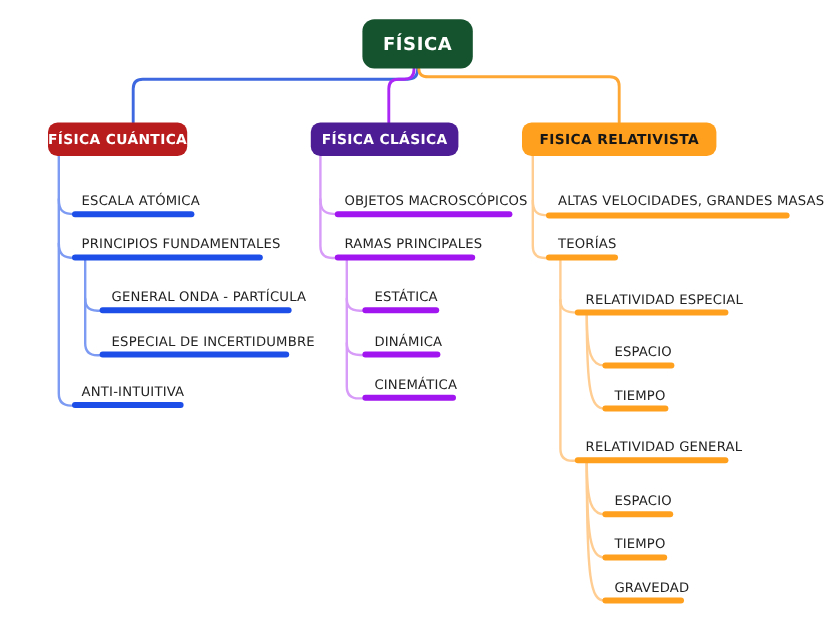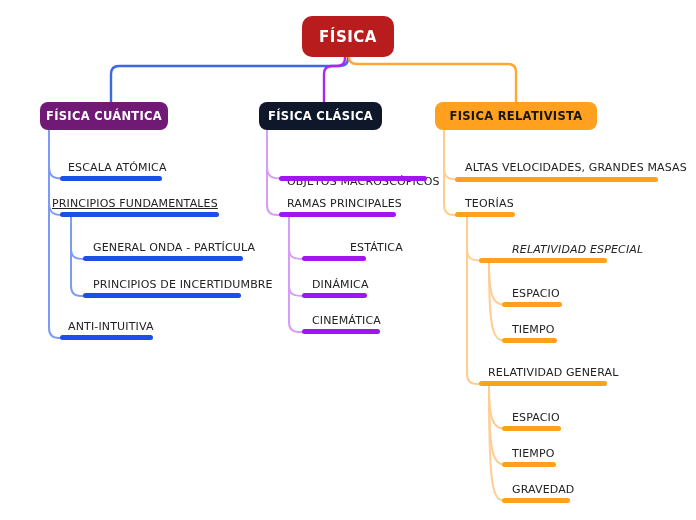--- a/index.html
+++ b/index.html
@@ -15,29 +15,29 @@
   .topic{
     position:absolute;
     display:flex;align-items:center;justify-content:center;
     font-weight:bold;
     white-space:nowrap;
     box-sizing:border-box;
     cursor:default;
   }
   .topic-root{
     left:302px;top:16px;width:92px;height:41px;
-    background:#b91c1c;border-radius:10px;
+    background:#14532d;border-radius:10px;
     color:#ffffff;font-size:15px;letter-spacing:0.5px;
   }
   .topic-main{
     top:102px;height:28px;border-radius:8px;
     font-size:11.5px;letter-spacing:0.3px;
   }
-  .topic-quantum{left:40px;width:128px;background:#701a75;color:#ffffff;}
-  .topic-classic{left:259px;width:123px;background:#0f172a;color:#ffffff;}
+  .topic-quantum{left:40px;width:116px;background:#b91c1c;color:#ffffff;}
+  .topic-classic{left:259px;width:123px;background:#4c1d95;color:#ffffff;}
   .topic-relativ{left:435px;width:162px;background:#FFA01E;color:#161616;}
 
   .leaf-label{
     position:absolute;
     font-size:11px;line-height:11px;
     color:#222222;letter-spacing:0.15px;
     white-space:nowrap;
   }
   .bar{
     position:absolute;height:5px;border-radius:3px;
@@ -87,54 +87,54 @@
   </svg>
 
   <div class="topic topic-root">FÍSICA</div>
   <div class="topic topic-main topic-quantum">FÍSICA CUÁNTICA</div>
   <div class="topic topic-main topic-classic">FÍSICA CLÁSICA</div>
   <div class="topic topic-main topic-relativ">FISICA RELATIVISTA</div>
 
   <div class="leaf-label" style="left:68px;top:162px;">ESCALA ATÓMICA</div>
   <div class="bar bar-blue" style="left:60px;top:176px;width:102px;"></div>
 
-  <div class="leaf-label" style="left:52px;top:198px;text-decoration:underline;">PRINCIPIOS FUNDAMENTALES</div>
+  <div class="leaf-label" style="left:68px;top:198px;">PRINCIPIOS FUNDAMENTALES</div>
   <div class="bar bar-blue" style="left:60px;top:212px;width:159px;"></div>
 
   <div class="leaf-label" style="left:93px;top:242px;">GENERAL ONDA - PARTÍCULA</div>
   <div class="bar bar-blue" style="left:83px;top:256px;width:160px;"></div>
 
-  <div class="leaf-label" style="left:93px;top:279px;">PRINCIPIOS DE INCERTIDUMBRE</div>
+  <div class="leaf-label" style="left:93px;top:279px;">ESPECIAL DE INCERTIDUMBRE</div>
   <div class="bar bar-blue" style="left:83px;top:293px;width:158px;"></div>
 
   <div class="leaf-label" style="left:68px;top:321px;">ANTI-INTUITIVA</div>
   <div class="bar bar-blue" style="left:60px;top:335px;width:93px;"></div>
 
-  <div class="leaf-label" style="left:287px;top:176px;">OBJETOS MACROSCÓPICOS</div>
+  <div class="leaf-label" style="left:287px;top:162px;">OBJETOS MACROSCÓPICOS</div>
   <div class="bar bar-purple" style="left:279px;top:176px;width:148px;"></div>
 
   <div class="leaf-label" style="left:287px;top:198px;">RAMAS PRINCIPALES</div>
   <div class="bar bar-purple" style="left:279px;top:212px;width:117px;"></div>
 
-  <div class="leaf-label" style="left:312px;top:242px;margin-left:38px;">ESTÁTICA</div>
+  <div class="leaf-label" style="left:312px;top:242px;">ESTÁTICA</div>
   <div class="bar bar-purple" style="left:302px;top:256px;width:64px;"></div>
 
   <div class="leaf-label" style="left:312px;top:279px;">DINÁMICA</div>
   <div class="bar bar-purple" style="left:302px;top:293px;width:65px;"></div>
 
   <div class="leaf-label" style="left:312px;top:315px;text-align:center;">CINEMÁTICA</div>
   <div class="bar bar-purple" style="left:302px;top:329px;width:78px;"></div>
 
   <div class="leaf-label" style="left:465px;top:162px;">ALTAS VELOCIDADES, GRANDES MASAS</div>
   <div class="bar bar-orange" style="left:455px;top:177px;width:203px;"></div>
 
   <div class="leaf-label" style="left:465px;top:198px;">TEORÍAS</div>
   <div class="bar bar-orange" style="left:455px;top:212px;width:60px;"></div>
 
-  <div class="leaf-label" style="left:512px;top:244px;font-style:italic;">RELATIVIDAD ESPECIAL</div>
+  <div class="leaf-label" style="left:488px;top:244px;">RELATIVIDAD ESPECIAL</div>
   <div class="bar bar-orange" style="left:479px;top:258px;width:128px;"></div>
 
   <div class="leaf-label" style="left:512px;top:288px;">ESPACIO</div>
   <div class="bar bar-orange" style="left:502px;top:302px;width:60px;"></div>
 
   <div class="leaf-label" style="left:512px;top:324px;">TIEMPO</div>
   <div class="bar bar-orange" style="left:502px;top:338px;width:55px;"></div>
 
   <div class="leaf-label" style="left:488px;top:367px;">RELATIVIDAD GENERAL</div>
   <div class="bar bar-orange" style="left:479px;top:381px;width:128px;"></div>

